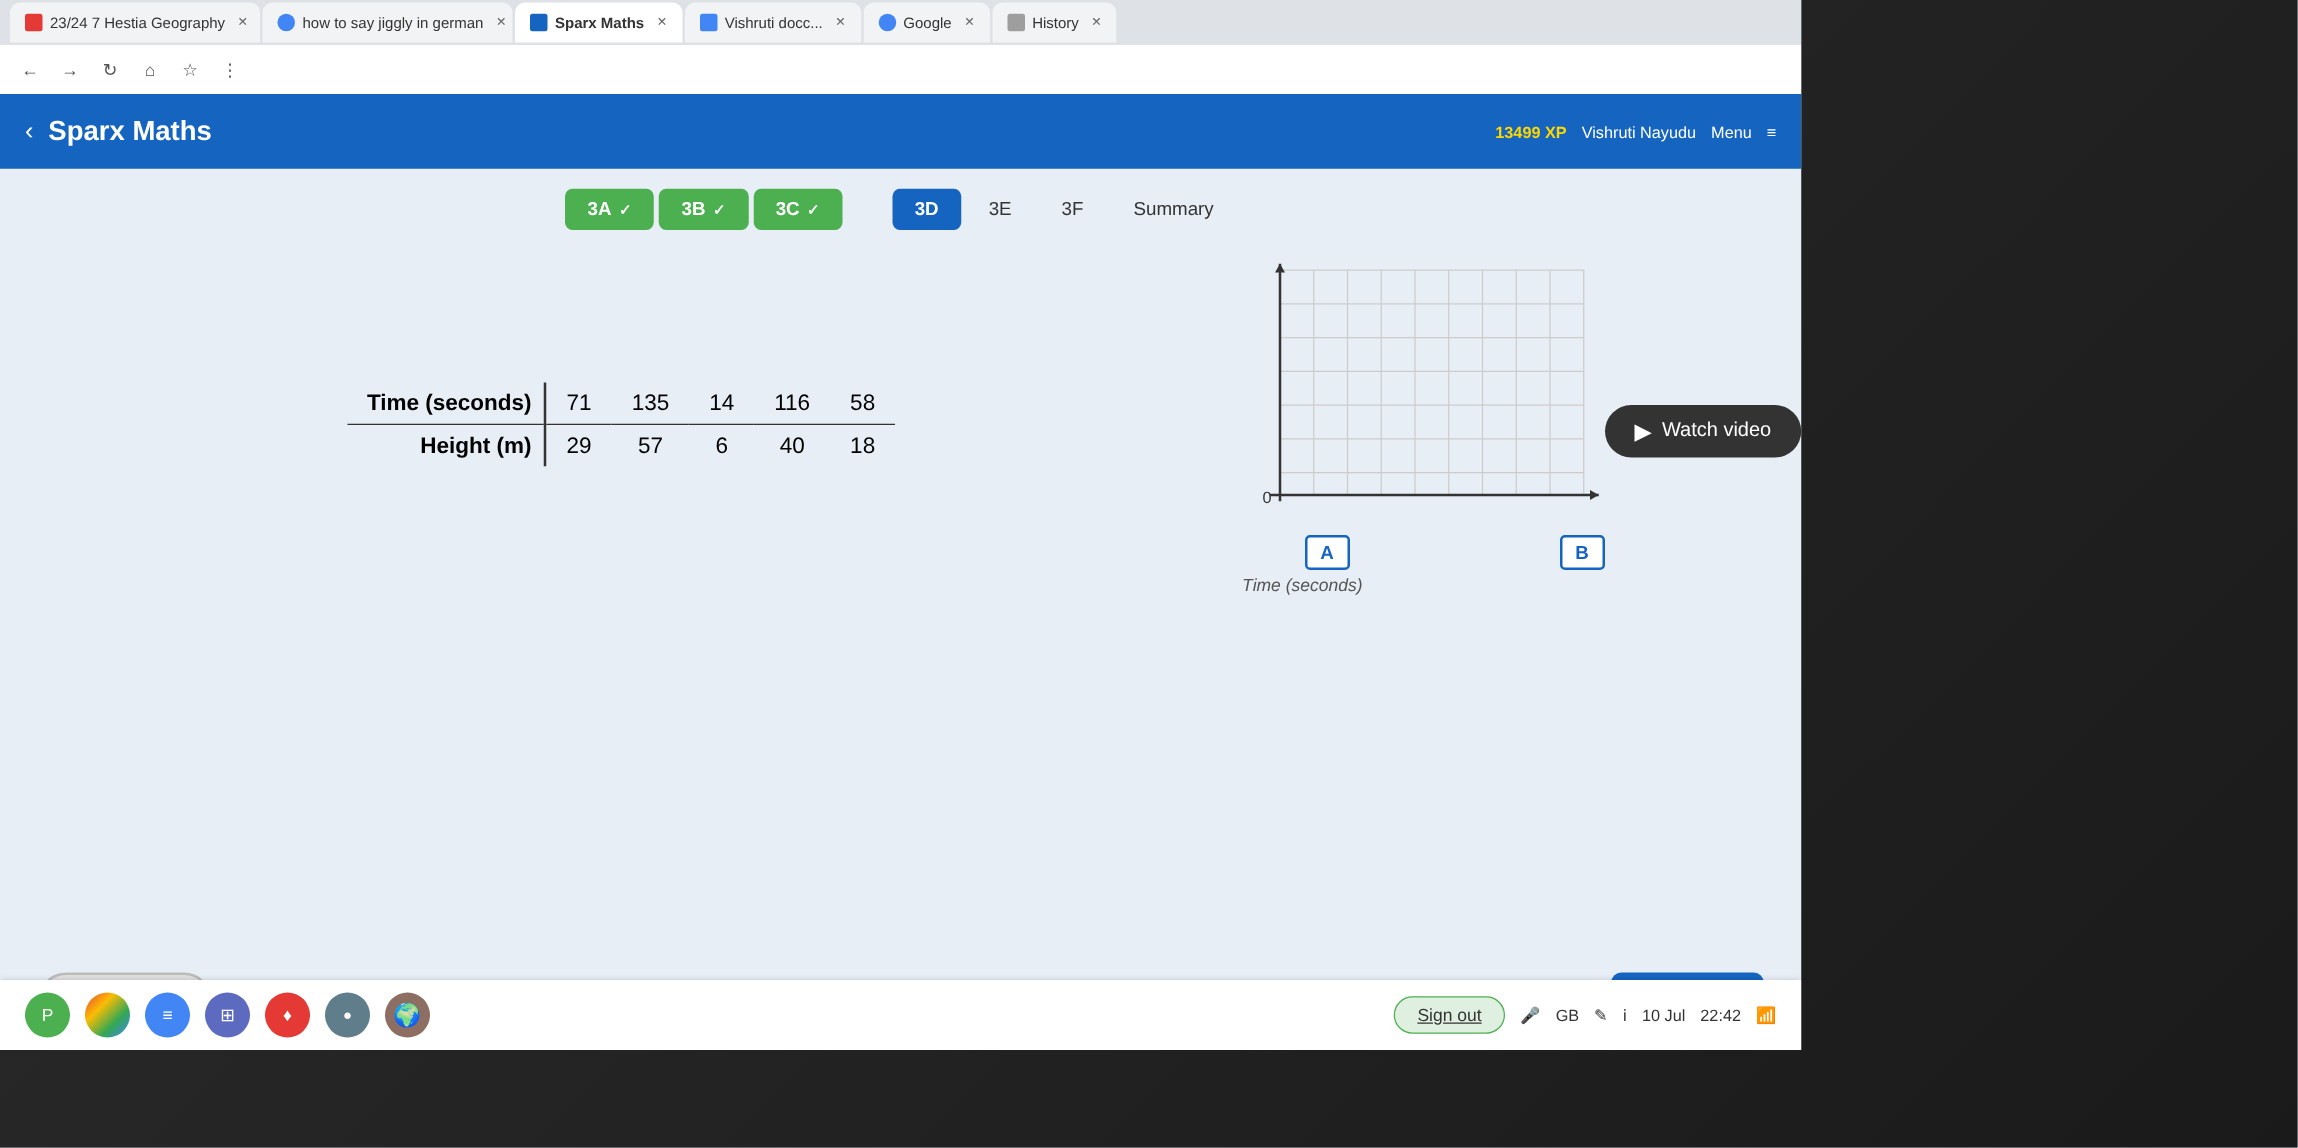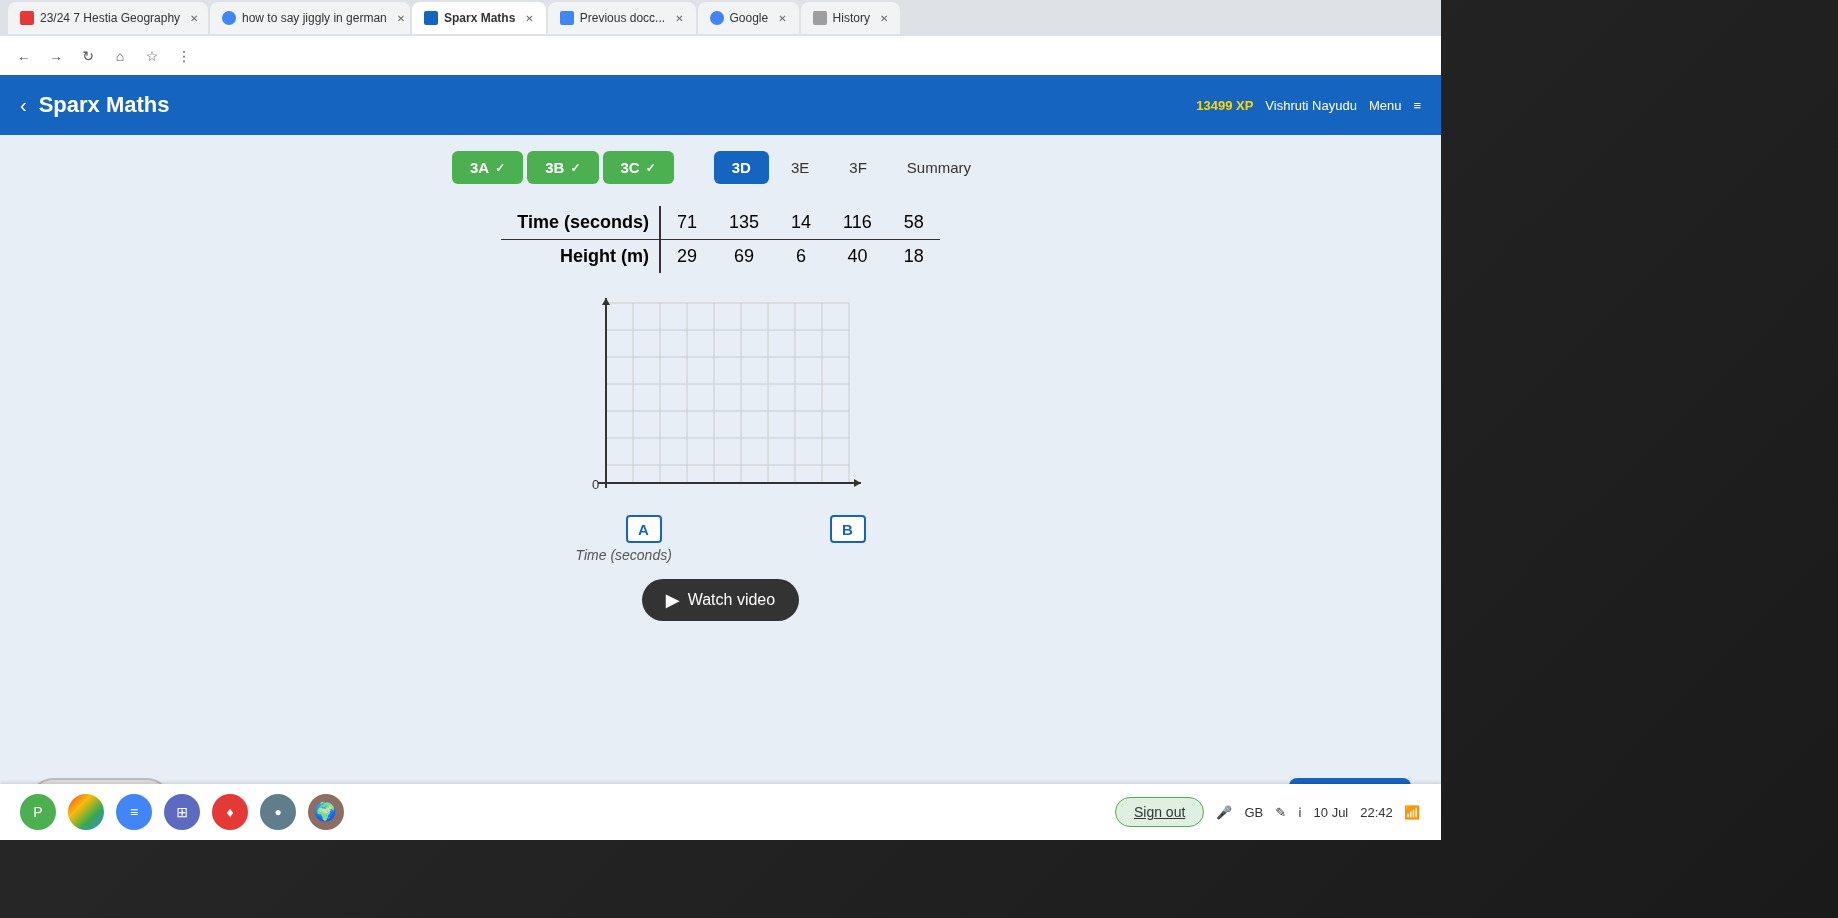--- a/index.html
+++ b/index.html
@@ -356,21 +356,21 @@
     }
 
     .content-body {
       position: relative;
       height: calc(840px - 75px - 60px);
       overflow: hidden;
     }
 
     .center-content {
       display: flex;
-      flex-direction: column;
+      flex-direction: row;
       align-items: center;
       padding-top: 10px;
     }
 
     .axis-label-container {
       display: flex;
       align-items: center;
       gap: 8px;
       margin-top: 4px;
       font-size: 14px;
@@ -401,21 +401,21 @@
         <span style="font-size:12px; color:#333;">how to say jiggly in german</span>
         <span class="tab-close">✕</span>
       </div>
       <div class="tab active">
         <div class="tab-icon" style="background:#1565c0;"></div>
         <span style="font-size:12px; color:#333; font-weight:bold;">Sparx Maths</span>
         <span class="tab-close">✕</span>
       </div>
       <div class="tab">
         <div class="tab-icon" style="background:#4285f4;"></div>
-        <span style="font-size:12px; color:#333;">Previous docc...</span>
+        <span style="font-size:12px; color:#333;">Vishruti docc...</span>
         <span class="tab-close">✕</span>
       </div>
       <div class="tab">
         <div class="tab-icon" style="background:#4285f4; border-radius:50%;"></div>
         <span style="font-size:12px; color:#333;">Google</span>
         <span class="tab-close">✕</span>
       </div>
       <div class="tab">
         <div class="tab-icon" style="background:#9e9e9e;"></div>
         <span style="font-size:12px; color:#333;">History</span>
@@ -481,21 +481,21 @@
           <td class="label-col">Time (seconds)</td>
           <td>71</td>
           <td>135</td>
           <td>14</td>
           <td>116</td>
           <td>58</td>
         </tr>
         <tr>
           <td class="label-col">Height (m)</td>
           <td>29</td>
-          <td>69</td>
+          <td>57</td>
           <td>6</td>
           <td>40</td>
           <td>18</td>
         </tr>
       </tbody>
         </table>
 
 
       <div class="graph-container">
         <div class="graph-wrapper">

